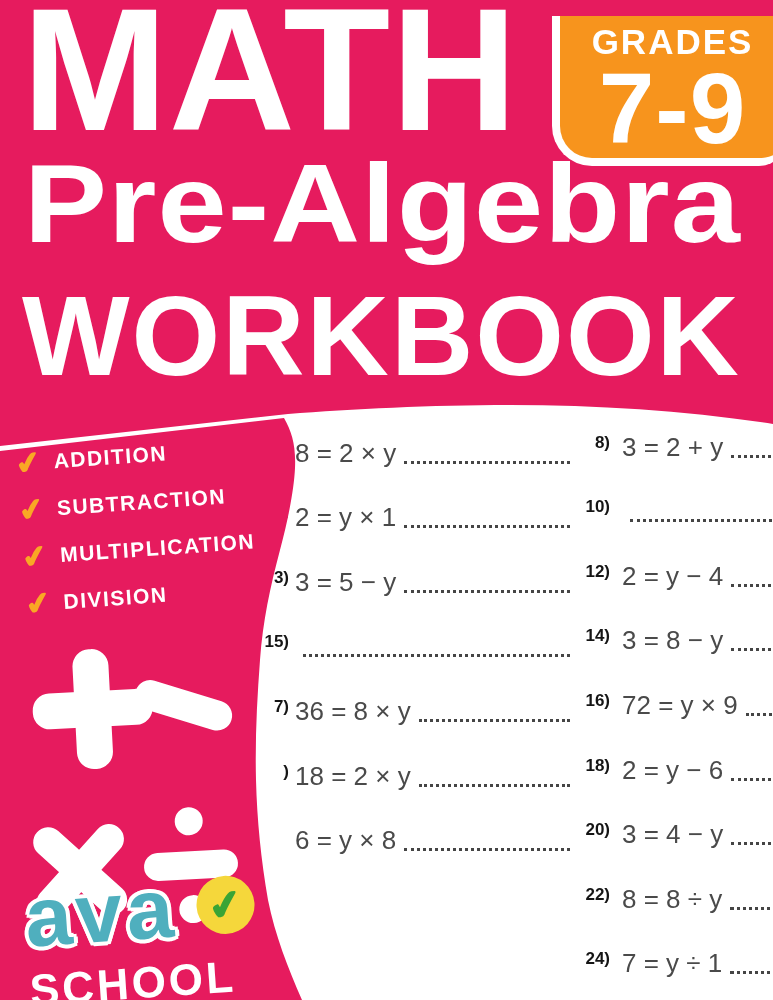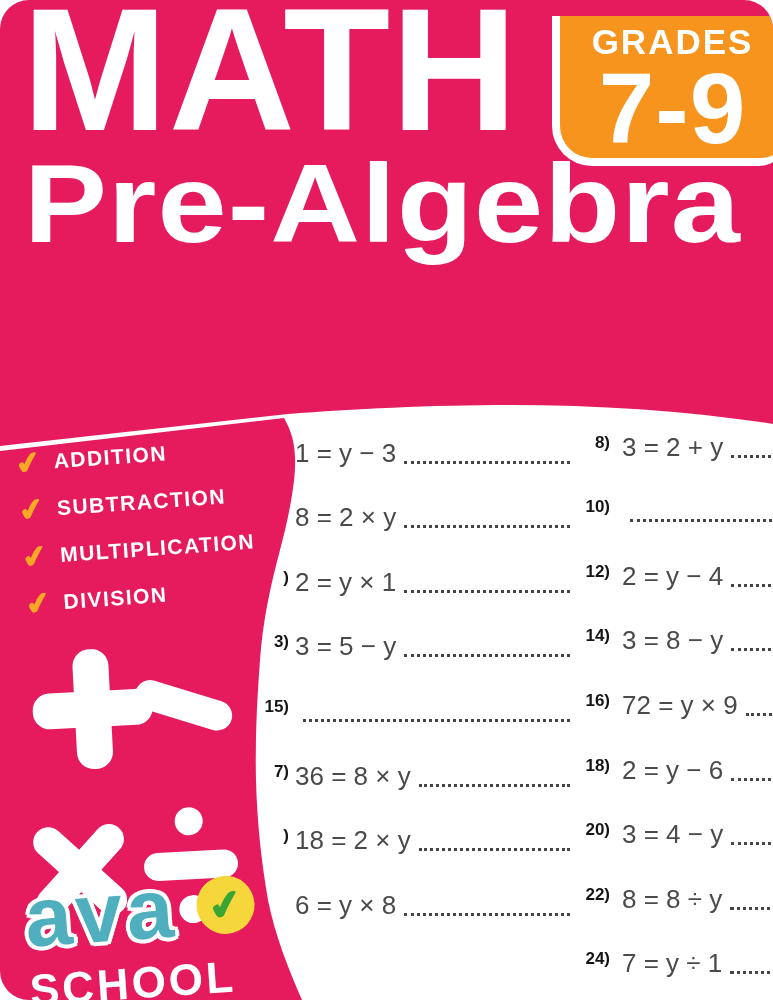--- a/index.html
+++ b/index.html
@@ -1,18 +1,18 @@
 <!DOCTYPE html>
 <html><head>
 <meta charset="utf-8">
 <style>
   * { margin:0; padding:0; box-sizing:border-box; }
   html,body { width:773px; height:1000px; }
   body { font-family:"Liberation Sans", sans-serif; background:#fff; }
-  .cover { position:relative; width:773px; height:1000px; overflow:hidden; background:#fff;border-radius:29px; }
+  .cover { position:relative; width:773px; height:1000px; overflow:hidden; background:#fff; }
 
   
   .shape-svg { position:absolute; left:0; top:0; width:773px; height:1000px; }
   .top-bg  { z-index:1; }
   .panel-bg{ z-index:3; }
 
   
   .title { position:absolute; color:#fff; font-weight:bold; line-height:1; z-index:2; white-space:nowrap; }
   .t1 { left:22px;  top:-18px; font-size:175px; letter-spacing:1px; }
   .t2 { left:24px;  top:149px; font-size:111px; letter-spacing:1px; transform:scaleX(1.12); transform-origin:left top; }
@@ -58,32 +58,28 @@
 <body>
 
 <div class="cover">
 
   <svg class="shape-svg top-bg" viewBox="0 0 773 1000">
     <path d="M0,0 L773,0 L773,424 C690,411 600,405 510,405 C430,405 352,409 288,414 L0,446 Z" fill="#E61B5E"></path>
   </svg>
 
   <div class="title t1">MATH</div>
   <div class="title t2">Pre-Algebra</div>
+  <div class="title t3">WORKBOOK</div>
 
   <div class="badge">
     <div class="badge-grades">GRADES</div>
     <div class="badge-range">7-9</div>
   </div>
 
   <div class="pcol col-left">
-    <div class="prow">
-      <span class="pnum"></span>
-      <span class="peq">1 = y − 3</span>
-      <span class="dots"></span>
-    </div>
     <div class="prow">
       <span class="pnum"></span>
       <span class="peq">8 = 2 × y</span>
       <span class="dots"></span>
     </div>
     <div class="prow">
       <span class="pnum">)</span>
       <span class="peq">2 = y × 1</span>
       <span class="dots"></span>
     </div>

